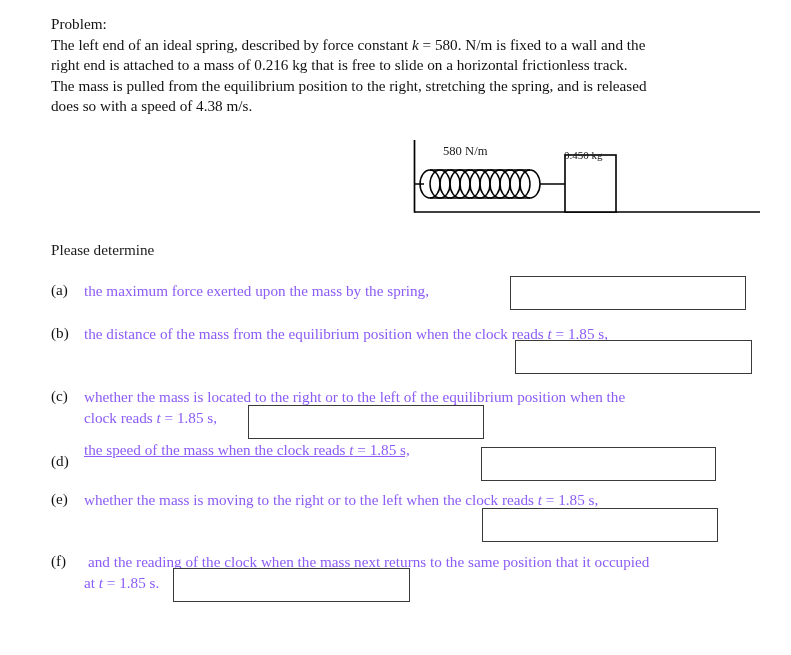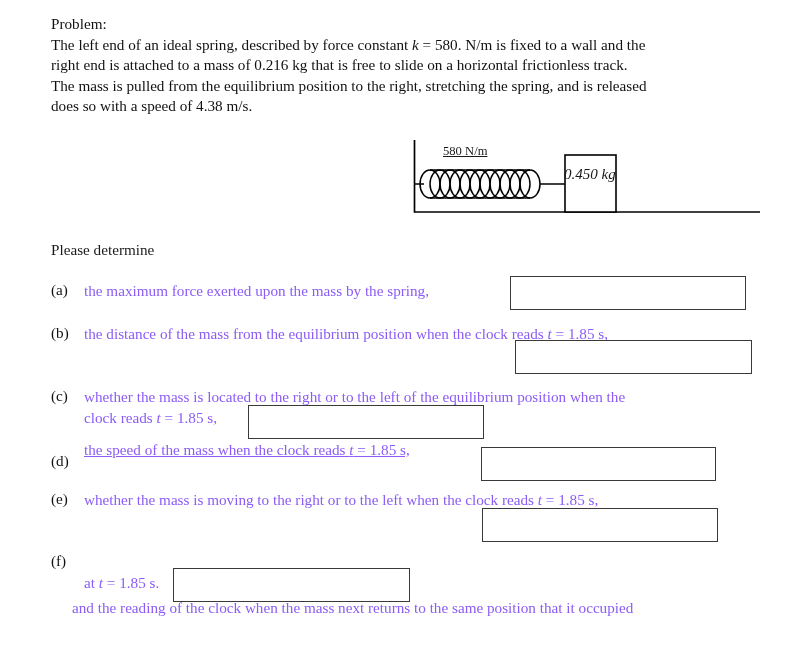--- a/index.html
+++ b/index.html
@@ -123,22 +123,22 @@
       <g fill="none" stroke="#000" stroke-width="1.6">
         <line x1="25" y1="34" x2="125" y2="34"></line>
         <line x1="25" y1="62" x2="125" y2="62"></line>
       </g>
 
       <line x1="135" y1="48" x2="160" y2="48" stroke="#000" stroke-width="1.5"></line>
 
       <rect x="160" y="19" width="51" height="57" fill="#ffffff" stroke="#000" stroke-width="1.6"></rect>
     </svg>
 
-    <div class="txt" style="left:38px; top:5px; font-size:12.6px;text-decoration:underline;">580 N/m</div>
-    <div class="txt" style="left:159px; top:28px; font-size:15px;font-style:italic;">0.450 kg</div>
+    <div class="txt" style="left:38px; top:5px; font-size:12.6px;">580 N/m</div>
+    <div class="txt" style="left:159px; top:9px; font-size:11px;">0.450 kg</div>
   </div>
 
   <div class="txt" id="please-determine">Please determine</div>
 
   <div class="part-label" style="left:51px; top:281px;">(a)</div>
   <div class="part" style="left:84px; top:281px;"><span>the maximum force exerted upon the mass by the spring,</span></div>
   <div class="answer-box" style="left:510px; top:276px; width:236px; height:34px;"></div>
 
   <div class="part-label" style="left:51px; top:324px;">(b)</div>
   <div class="part" style="left:84px; top:324px;font-family:Liberation Serif, serif;"><span>the distance of the mass from the equilibrium position when the clock reads </span><span class="ital">t</span><span> = 1.85 s,</span></div>
@@ -151,17 +151,17 @@
 
   <div class="part-label" style="left:51px; top:452px;">(d)</div>
   <div class="part" style="left:84px; top:440px;text-decoration:underline;"><span>the speed of the mass when the clock reads </span><span class="ital">t</span><span> = 1.85 s,</span></div>
   <div class="answer-box" style="left:481px; top:447px; width:235px; height:34px;"></div>
 
   <div class="part-label" style="left:51px; top:490px;">(e)</div>
   <div class="part" style="left:84px; top:490px;"><span>whether the mass is moving to the right or to the left when the clock reads </span><span class="ital">t</span><span> = 1.85 s,</span></div>
   <div class="answer-box" style="left:482px; top:508px; width:236px; height:34px;"></div>
 
   <div class="part-label" style="left:51px; top:552px;">(f)</div>
-  <div class="part" style="left:72px; top:552px;margin-top:46px;"><span>and the reading of the clock when the mass next returns to the same position that it occupied</span></div>
+  <div class="part" style="left:88px; top:552px;"><span>and the reading of the clock when the mass next returns to the same position that it occupied</span></div>
   <div class="part" style="left:84px; top:573px;text-align:right;"><span>at </span><span class="ital">t</span><span> = 1.85 s.</span></div>
   <div class="answer-box" style="left:173px; top:568px; width:237px; height:34px;"></div>
 
 </div>
 
 </body></html>

